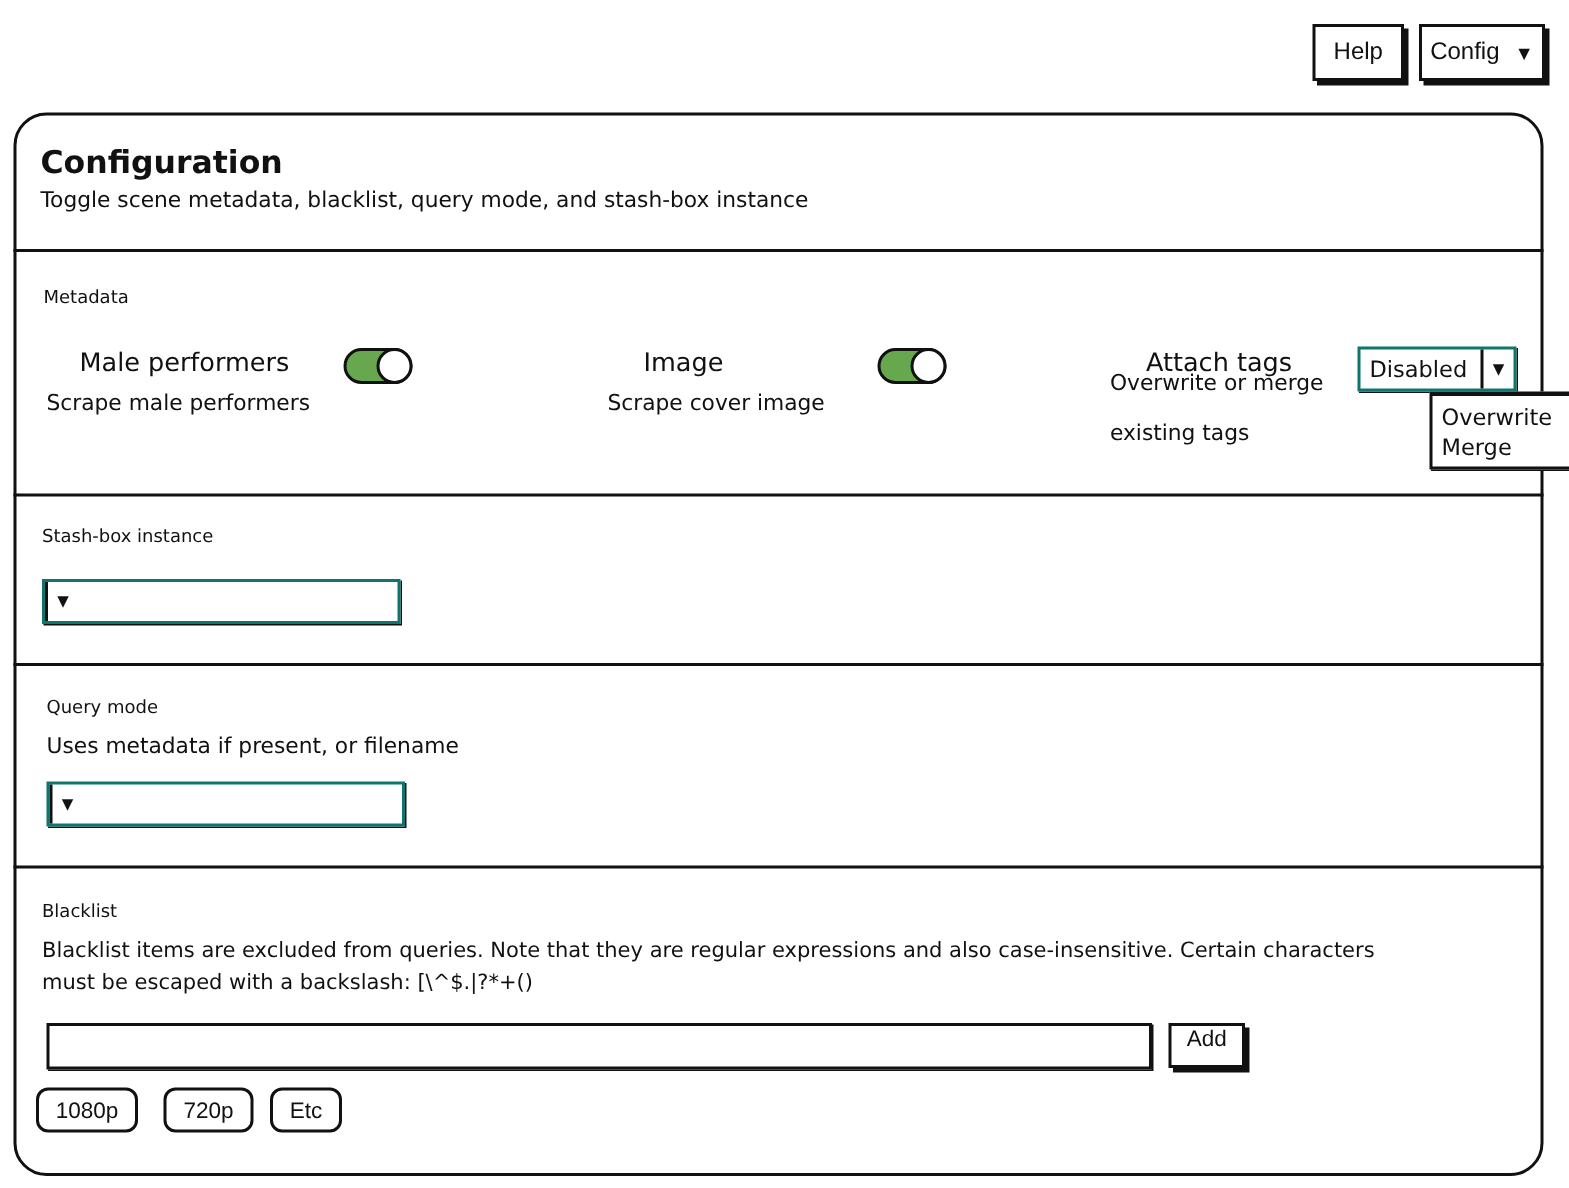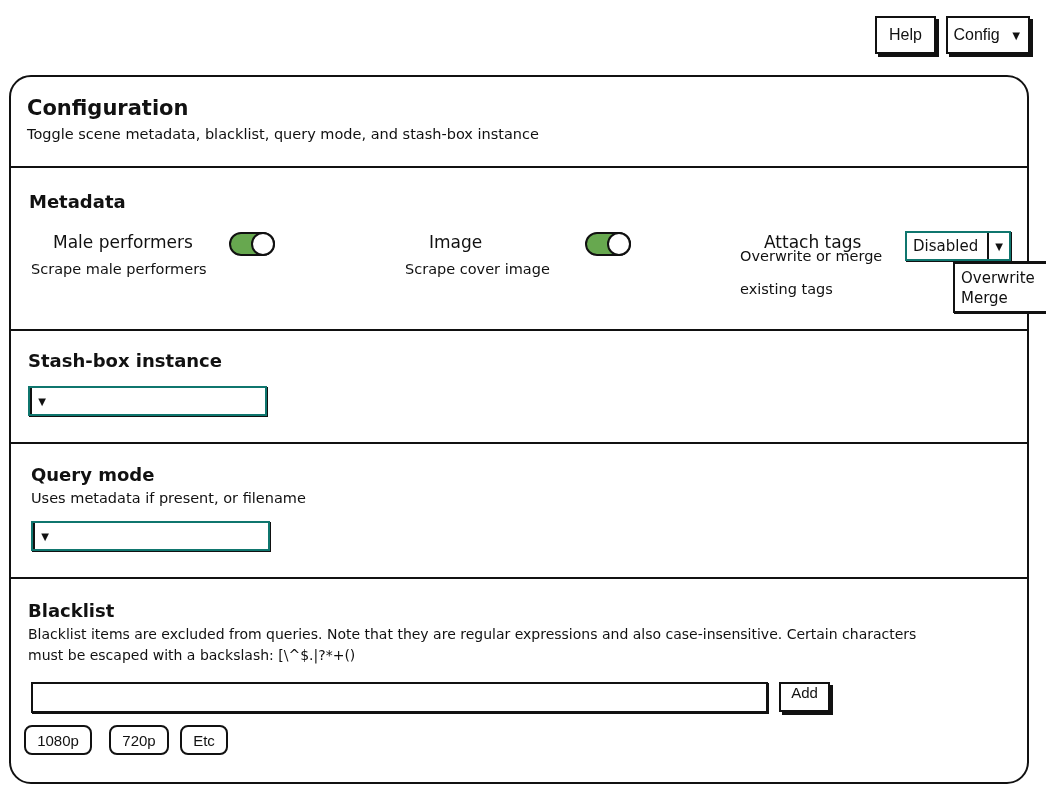--- a/index.html
+++ b/index.html
@@ -13,21 +13,21 @@
             font-family:"Liberation Sans", sans-serif; font-size:16px;
             display:flex; align-items:center; justify-content:center; cursor:pointer; }
   .topbtn .tri { font-size:13px; margin-left:10px; }
 
   
   .panel { position:absolute; left:9px; top:75px; width:1020px; height:709px;
            border:2px solid #111; border-radius:22px 22px 22px 22px; box-sizing:border-box; }
   .divider { position:absolute; left:9px; width:1020px; height:0; border-top:2px solid #111; }
 
   .h1 { font-size:21px; font-weight:bold; }
-  .h2 { font-size:18px; font-weight:bold; }
+  .h2 { font-size:12px; font-weight:normal; }
   .lbl { font-size:17px;margin-left:24px; }
   .sub { font-size:14.5px; }
 
   
   .toggle { position:absolute; width:46px; height:24px; border:2.5px solid #111;
             border-radius:14px; background:#67a84f; box-sizing:border-box; cursor:pointer; }
   .toggle .knob { position:absolute; right:-2px; top:-2.5px; width:24px; height:24px;
                   border:2.5px solid #111; border-radius:50%; background:#fff; box-sizing:border-box; }
 
   

